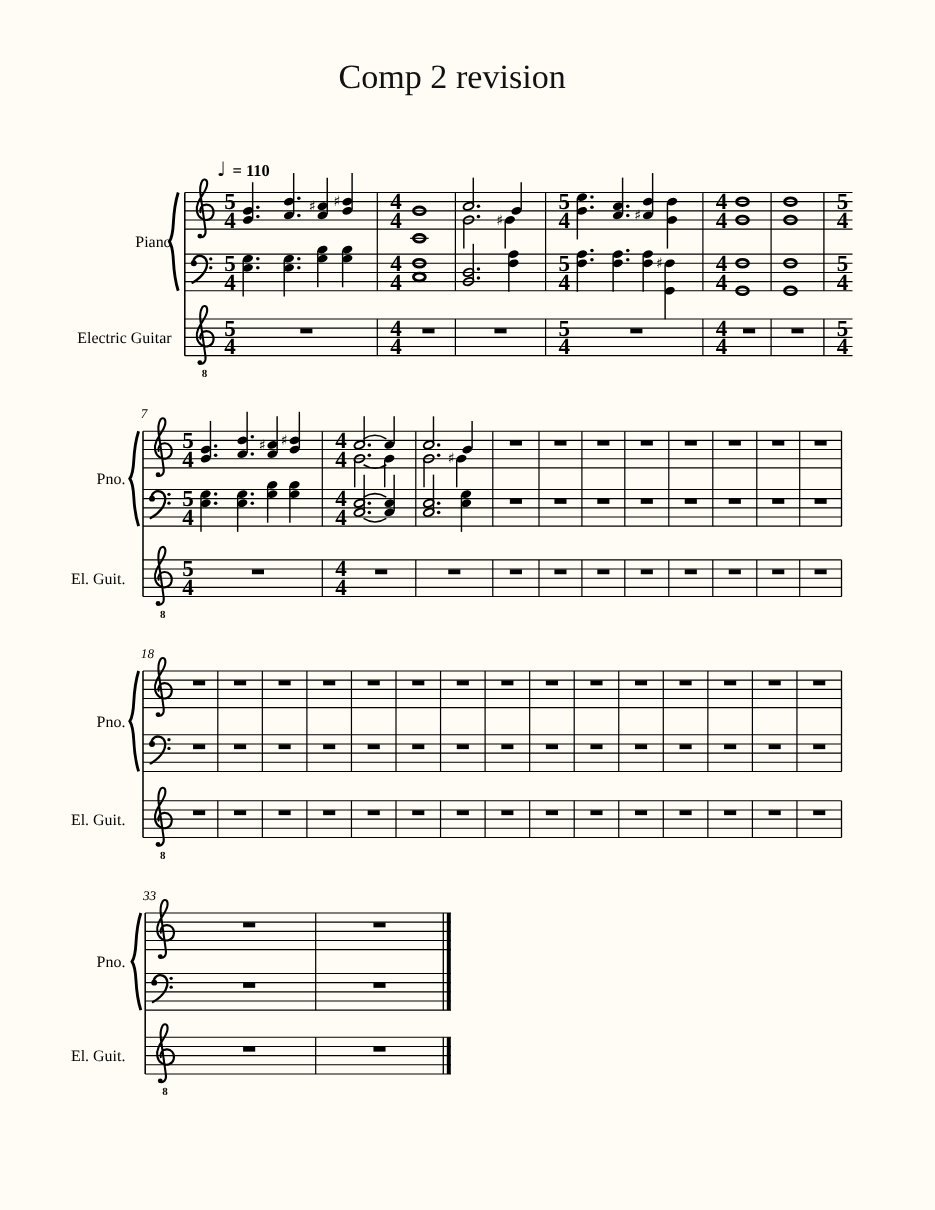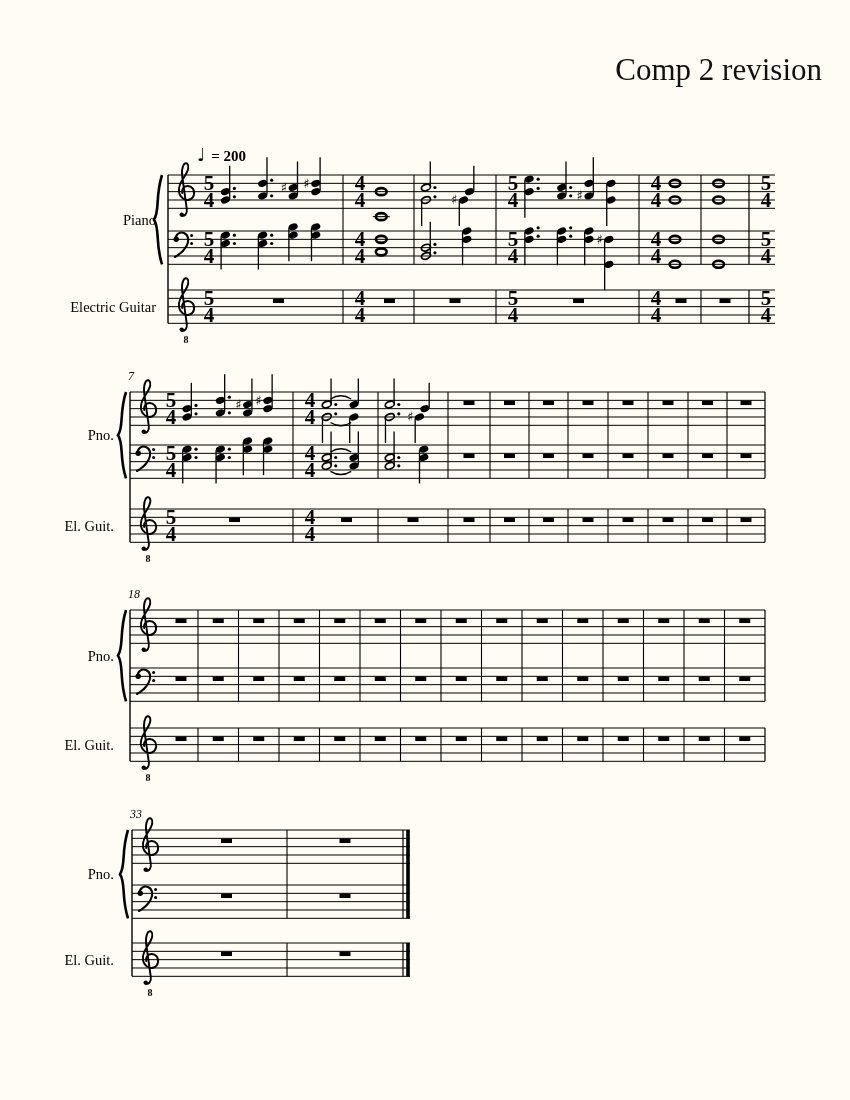--- a/index.html
+++ b/index.html
@@ -1,30 +1,30 @@
 <!DOCTYPE html>
 <html><head>
 <meta charset="utf-8">
 <style>
   html,body{margin:0;padding:0;}
   body{width:850px;height:1100px;position:relative;background:#fefcf5;
        font-family:"Liberation Serif",serif;color:#000;overflow:hidden;}
-  .title{position:absolute;top:52px;left:0;width:822px;text-align:right;
+  .title{position:absolute;top:52px;left:0;width:822px;text-align:center;
          font-size:31px;font-family:"Liberation Serif",serif;color:#111;}
   .tempo{position:absolute;top:144px;left:197px;font-weight:bold;
          font-size:15px;font-family:"Liberation Serif",serif;}
   .tempo .glyph{font-family:"DejaVu Sans",sans-serif;font-size:18px;
                 font-weight:bold;margin-right:2px;}
   svg{position:absolute;top:0;left:0;}
 </style>
 </head>
 <body>
 
 <div class="title">Comp 2 revision</div>
-<div class="tempo"><span class="glyph">♩</span> <span>= 200</span></div>
+<div class="tempo"><span class="glyph">♩</span> <span>= 110</span></div>
 <svg id="score" width="850" height="1100" viewBox="0 0 850 1100">
     <g>
       <g>
         <line x1="168" y1="175" x2="775" y2="175" stroke="#000000" stroke-width="1"></line>
         <line x1="168" y1="183.33" x2="775" y2="183.33" stroke="#000000" stroke-width="1"></line>
         <line x1="168" y1="191.66" x2="775" y2="191.66" stroke="#000000" stroke-width="1"></line>
         <line x1="168" y1="199.99" x2="775" y2="199.99" stroke="#000000" stroke-width="1"></line>
         <line x1="168" y1="208.32" x2="775" y2="208.32" stroke="#000000" stroke-width="1"></line>
       </g>
       <g>

